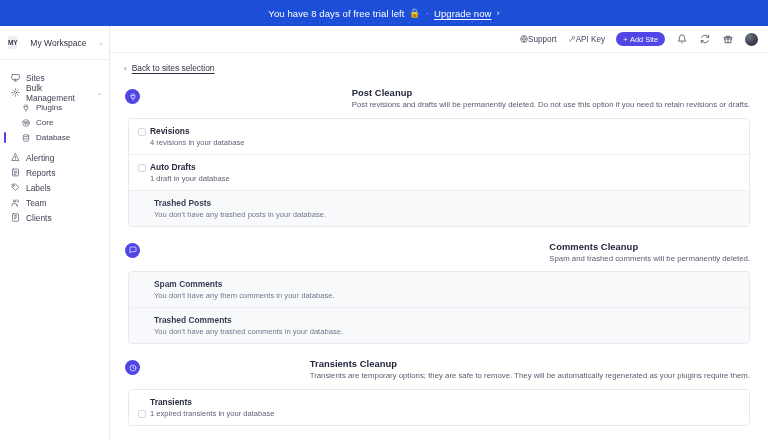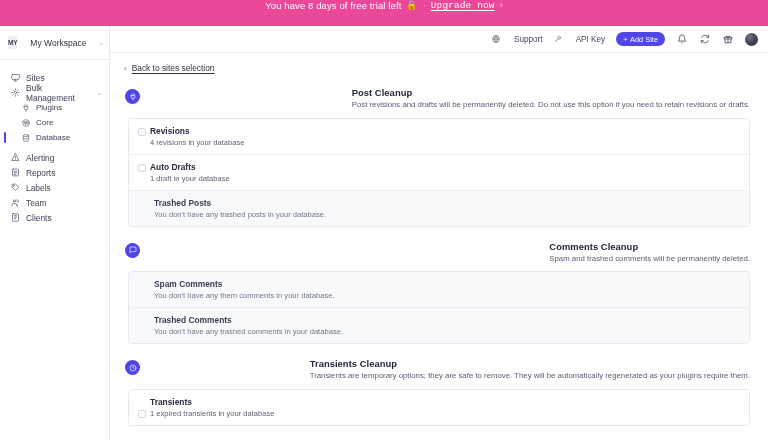--- a/index.html
+++ b/index.html
@@ -8,42 +8,42 @@
     font-family: "Liberation Sans", sans-serif;
     background: #ffffff;
     overflow: hidden;
     color: #2e3141;
   }
   .app { width: 768px; height: 440px; display: flex; flex-direction: column; position: relative; }
 
   
   .trial-banner {
     height: 26px; min-height: 26px;
-    background: #ec4899;
-    display: flex; align-items: flex-start; justify-content: center;
+    background: #1d4ed8;
+    display: flex; align-items: center; justify-content: center;
     gap: 5px;
     color: #ffffff;
     font-size: 9.5px;
     letter-spacing: .1px;
     position: relative;
     overflow: hidden;
   }
   .trial-banner .dotgrid {
     position: absolute; inset: 0;
     background-image: radial-gradient(rgba(255,255,255,.16) .7px, transparent .8px);
     background-size: 9px 9px;
     pointer-events: none;
   }
   .trial-text { position: relative; z-index: 2; }
   .trial-lock { position: relative; z-index: 2; font-size: 9px; }
   .trial-sep { position: relative; z-index: 2; opacity: .55; font-size: 9px; }
   .trial-link {
     position: relative; z-index: 2;
     text-decoration: underline; text-underline-offset: 2px;
-    color: #ffffff; cursor: pointer; font-family: Liberation Mono, monospace;
+    color: #ffffff; cursor: pointer;
   }
   .trial-arrow { position: relative; z-index: 2; font-size: 9px; opacity: .9; }
 
   
   .shell { flex: 1; display: flex; min-height: 0; }
 
   
   .sidebar {
     width: 110px; min-width: 110px;
     background: #ffffff;
@@ -89,21 +89,21 @@
 
   
   .main { flex: 1; display: flex; flex-direction: column; min-width: 0; background: #ffffff; }
   .topbar {
     height: 27px; min-height: 27px;
     display: flex; align-items: center; justify-content: flex-end;
     gap: 11px; padding-right: 10px;
     border-bottom: 1px solid #eceef2;
     background: #ffffff;
   }
-  .tb-link { display: flex; align-items: center; gap: 14px; font-size: 8.2px; color: #43475a; cursor: pointer; }
+  .tb-link { display: flex; align-items: center; gap: 0; font-size: 8.2px; color: #43475a; cursor: pointer; }
   .tb-link .ico { display: flex; color: #55596b; }
   .add-site-btn {
     display: flex; align-items: center; gap: 2.5px;
     background: #4f46e5; color: #fff;
     border-radius: 9px; height: 14px;
     padding: 0 7px;
     font-size: 7.4px;
     cursor: pointer;
     white-space: nowrap;
   }

